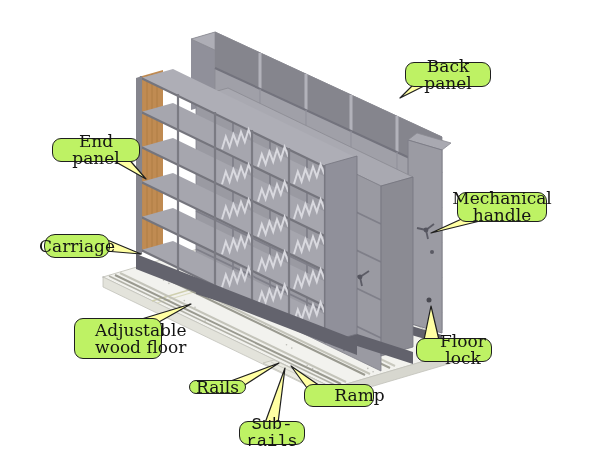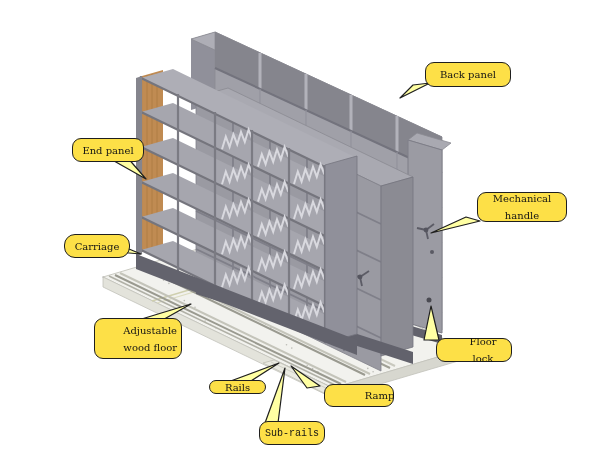--- a/index.html
+++ b/index.html
@@ -1,23 +1,23 @@
 <!DOCTYPE html>
 <html><head>
 <meta charset="utf-8">
 <style>
   html,body{margin:0;padding:0;background:#ffffff;}
   .stage{position:relative;width:600px;height:455px;background:#ffffff;overflow:hidden;
          font-family:"DejaVu Serif", serif;}
   .stage svg{position:absolute;left:0;top:0;}
-  .co{position:absolute;background:#fde047;border:1.4px solid #1f1f1f;border-radius:9px;
-      font-size:10px;line-height:17px;color:#141414;text-align:center;
+  .co{position:absolute;background:#bef264;border:1.4px solid #1f1f1f;border-radius:9px;
+      font-size:17px;line-height:17px;color:#141414;text-align:center;
       display:flex;align-items:center;justify-content:center;
-      box-sizing:border-box;padding:1px 4px;white-space:normal;margin-left:20px;}
-  .co.left{justify-content:flex-start;text-align:right;padding-left:8px;}
+      box-sizing:border-box;padding:1px 4px;white-space:normal;}
+  .co.left{justify-content:flex-start;text-align:center;padding-left:20px;}
 </style>
 </head>
 <body>
 
 <div class="stage">
 
 <svg width="600" height="455" viewBox="0 0 600 455">
 
   <g>
     <polygon points="103,277 333,388 465,349 235,238" fill="#f2f2ee" stroke="#c9c9c1" stroke-width="1"></polygon>
@@ -204,21 +204,21 @@
     <polygon points="105,239 105,251 141,254"></polygon>
     <polygon points="135,321 150,327 191,304"></polygon>
     <polygon points="424,340 439,340 431,306"></polygon>
     <polygon points="228,382 240,388 279,363"></polygon>
     <polygon points="307,388 320,386 291,366"></polygon>
     <polygon points="265,423 278,423 285,368"></polygon>
   </g>
 </svg>
 
 <div class="co" style="left:405px;top:62px;width:86px;height:25px;">Back panel</div>
-<div class="co" style="left:52px;top:138px;width:72px;height:24px;">End panel</div>
+<div class="co" style="left:52px;top:138px;width:88px;height:24px;">End panel</div>
 <div class="co" style="left:457px;top:192px;width:90px;height:30px;">Mechanical handle</div>
 <div class="co" style="left:44px;top:234px;width:66px;height:24px;border-radius:11px;">Carriage</div>
 <div class="co left" style="left:74px;top:318px;width:88px;height:41px;">Adjustable wood floor</div>
 <div class="co" style="left:416px;top:338px;width:76px;height:24px;padding-left:22px;">Floor lock</div>
 <div class="co" style="left:189px;top:380px;width:57px;height:14px;">Rails</div>
 <div class="co" style="left:304px;top:384px;width:70px;height:23px;padding-left:45px;">Ramp</div>
 <div class="co" style="left:239px;top:421px;width:66px;height:24px;font-family:Liberation Mono, monospace;">Sub-rails</div>
 
 </div>
 

